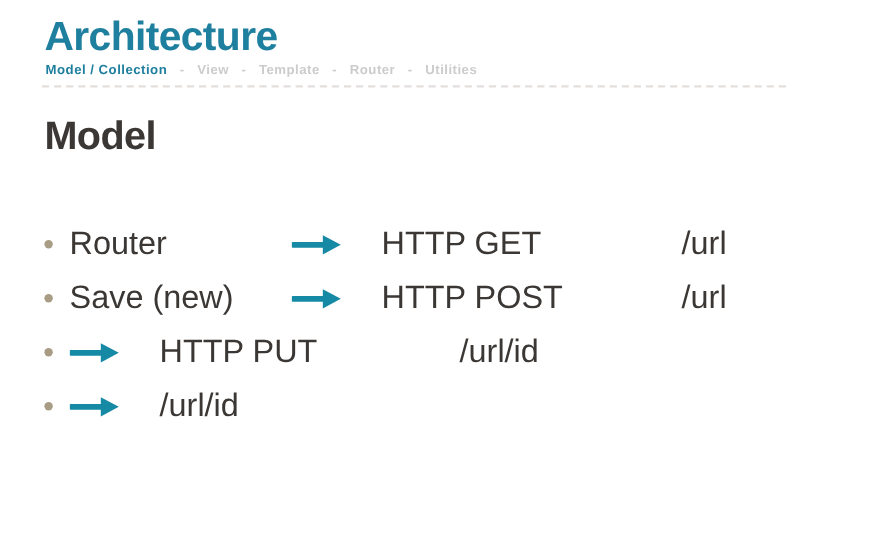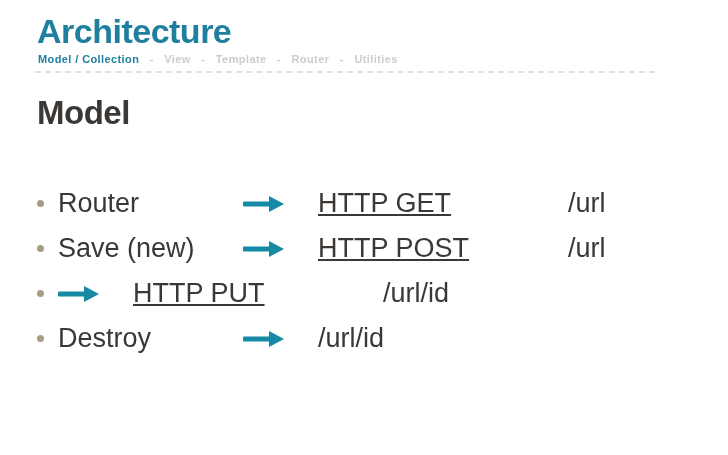--- a/index.html
+++ b/index.html
@@ -91,21 +91,20 @@
     display: flex;
     align-items: center;
     color: var(--arrow-teal, #1689a4);
   }
   .cell-arrow svg {
     display: block;
   }
   .cell-method {
     width: 250px;
     white-space: nowrap;
-    text-decoration: underline;
   }
   .cell-url {
     white-space: nowrap;
   }
 </style>
 </head>
 <body>
 
 <div class="slide">
 
@@ -170,21 +169,20 @@
           </svg>
       </div>
       <div class="cell-method">HTTP PUT</div>
       <div class="cell-url">/url/id</div>
     </div>
 
     <div class="row">
       <div class="cell-bullet">
           <span class="dot"></span>
         </div>
-      <div class="cell-label">Destroy</div>
       <div class="cell-arrow">
         <svg width="42" height="18" viewBox="0 0 42 18">
             <rect x="0" y="6.6" width="28" height="4.8" rx="1" fill="currentColor"></rect>
             <polygon points="26,1 41,9 26,17" fill="currentColor"></polygon>
           </svg>
       </div>
       <div class="cell-url">/url/id</div>
     </div>
 
   </div>

